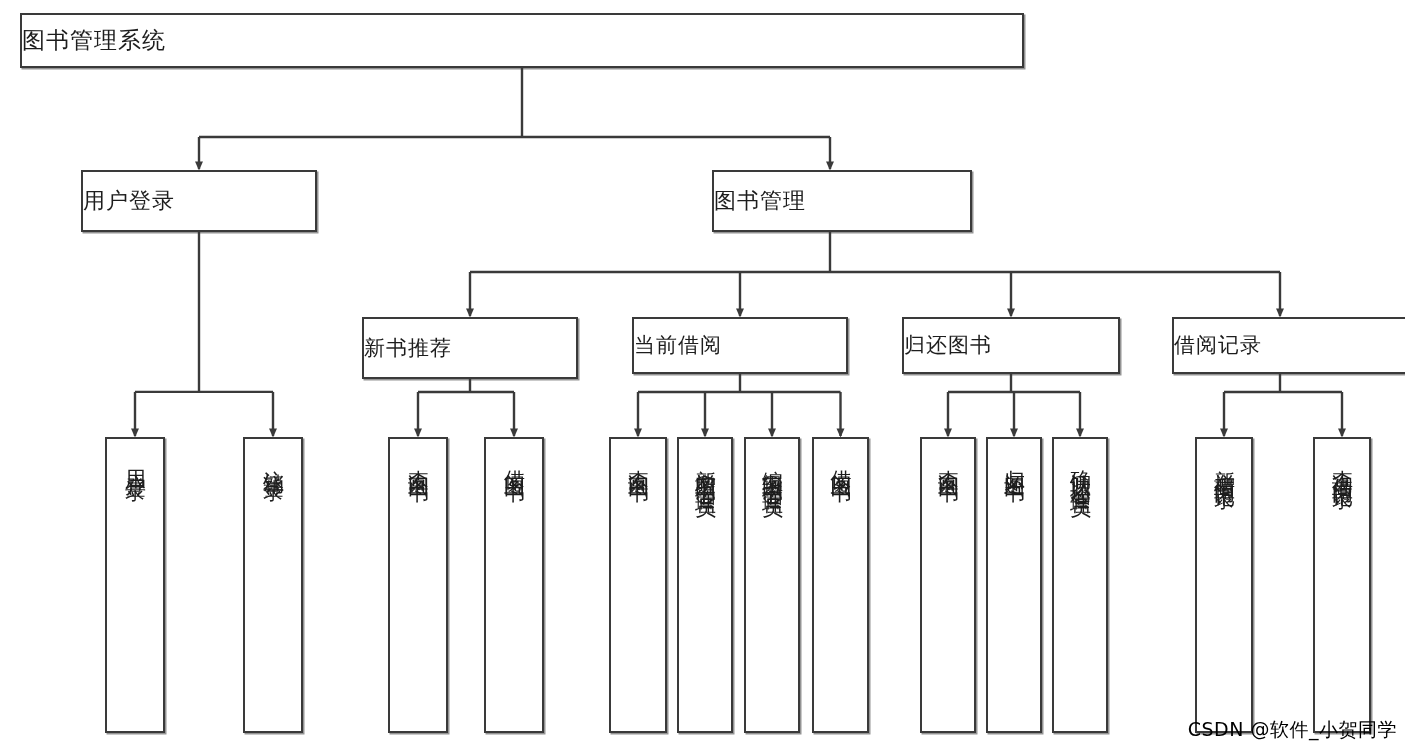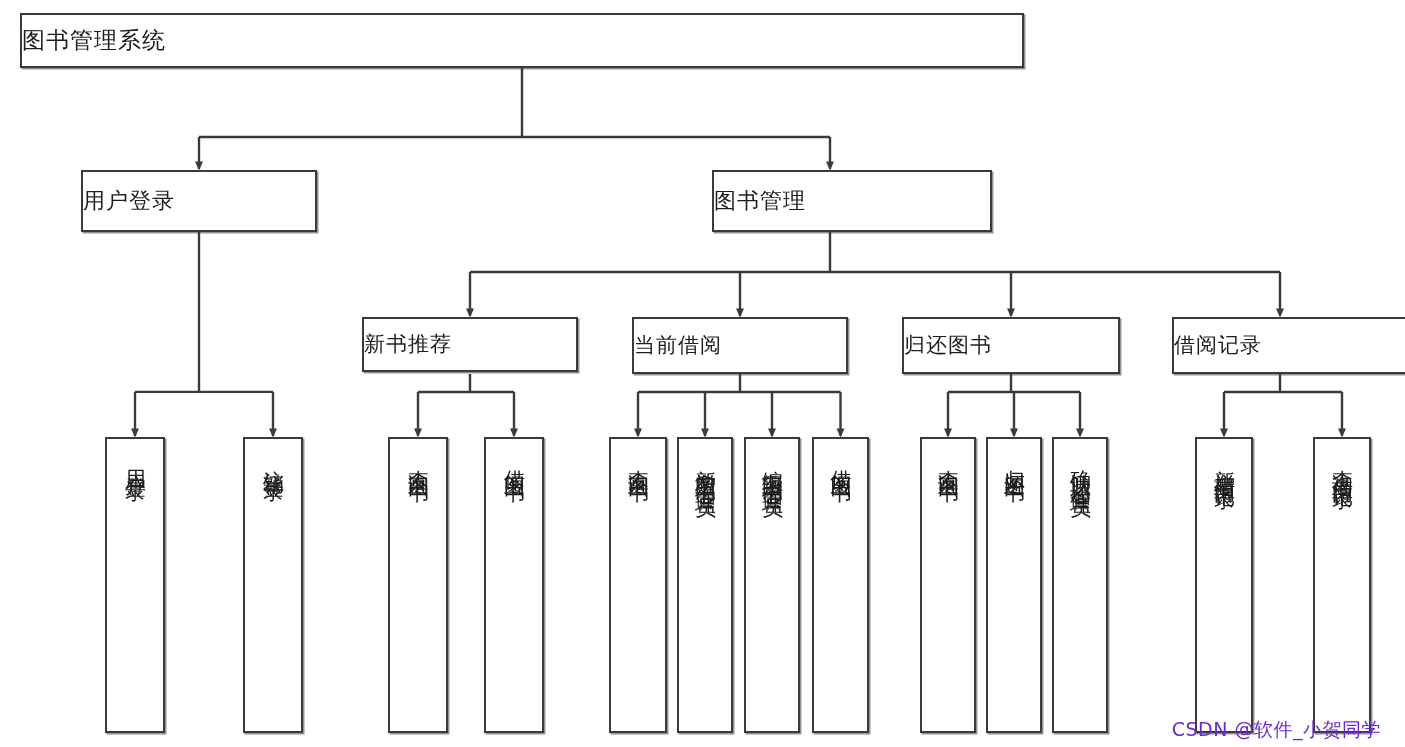--- a/index.html
+++ b/index.html
@@ -45,24 +45,24 @@
     writing-mode:vertical-rl;
     text-orientation:upright;
     font-size:21px;
     letter-spacing:4px;
     line-height:1;
     white-space:nowrap;
   }
 
   .watermark{
     position:absolute;
-    right:24px;
+    right:8px;
     bottom:4px;
     font-size:19px;
-    color:#6d28d9;
+    color:#000000;
     letter-spacing:0.5px;
     white-space:nowrap;
     font-family:"DejaVu Sans","Liberation Sans",sans-serif;
   }
 </style>
 </head>
 <body>
 
 <div id="canvas">
   <svg class="edges" id="edge-layer" viewBox="0 0 1405 747">
@@ -107,24 +107,24 @@
         <line x1="1342" y1="392" x2="1342" y2="436" stroke="#3a3a3a" stroke-width="2.4" marker-end="url(#arrowhead)"></line>
       </g>
   </svg>
   <div id="node-layer">
       <div class="node root" style="left: 20px; top: 13px; width: 1004px; height: 55px;">
         <span class="label">图书管理系统</span>
       </div>
       <div class="node l2" style="left: 81px; top: 170px; width: 236px; height: 62px;">
         <span class="label">用户登录</span>
       </div>
-      <div class="node l2" style="left: 712px; top: 170px; width: 280px; height: 62px;">
+      <div class="node l2" style="left: 712px; top: 170px; width: 260px; height: 62px;">
         <span class="label">图书管理</span>
       </div>
-      <div class="node l3" style="left: 362px; top: 317px; width: 216px; height: 55px;">
+      <div class="node l3" style="left: 362px; top: 317px; width: 216px; height: 62px;">
         <span class="label">新书推荐</span>
       </div>
       <div class="node l3" style="left: 632px; top: 317px; width: 216px; height: 57px;">
         <span class="label">当前借阅</span>
       </div>
       <div class="node l3" style="left: 902px; top: 317px; width: 218px; height: 57px;">
         <span class="label">归还图书</span>
       </div>
       <div class="node l3" style="left: 1172px; top: 317px; width: 256px; height: 57px;">
         <span class="label">借阅记录</span>

